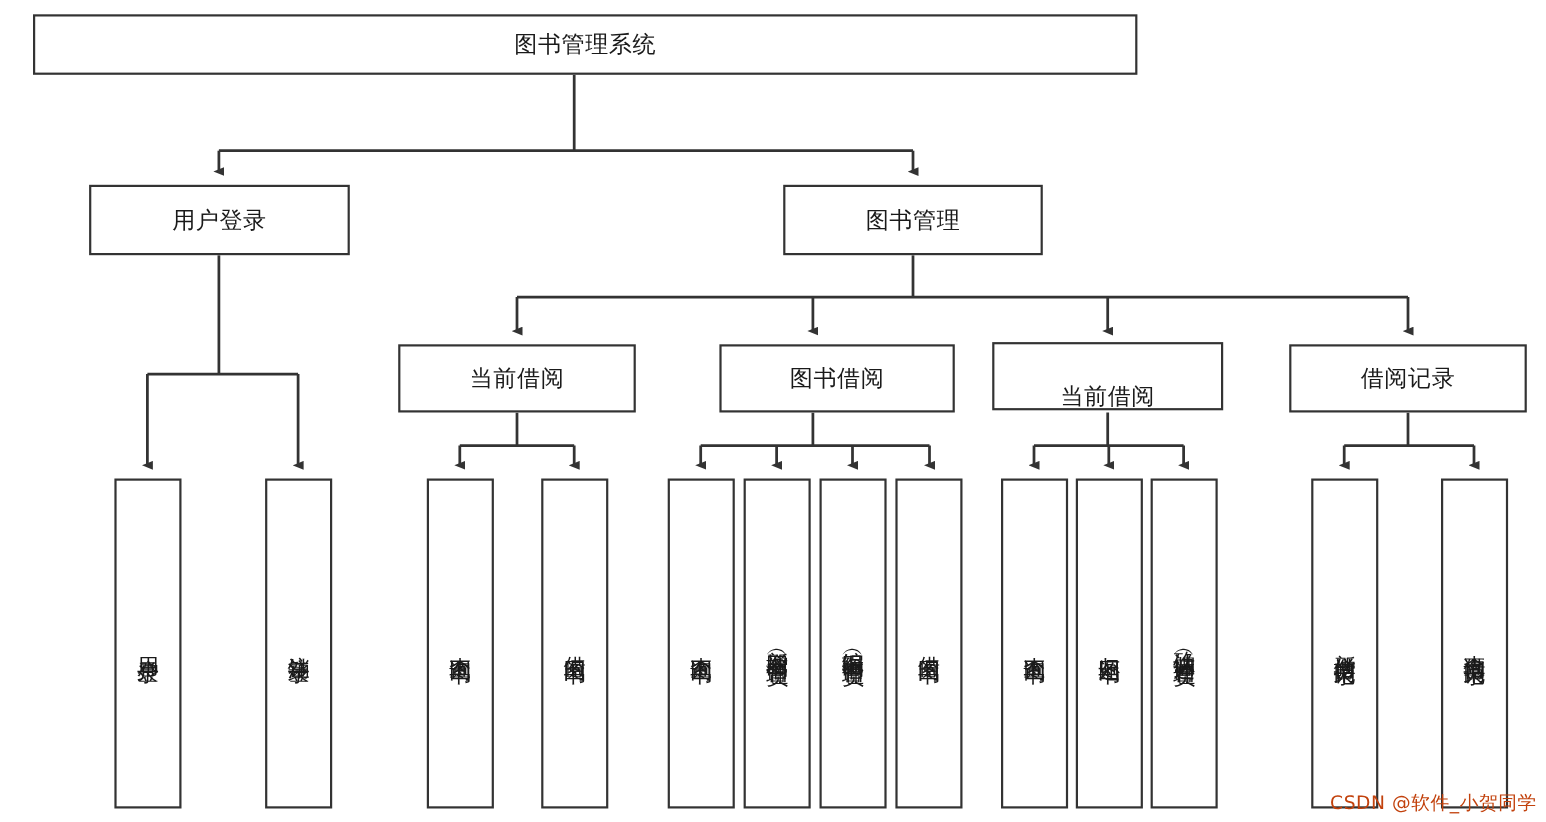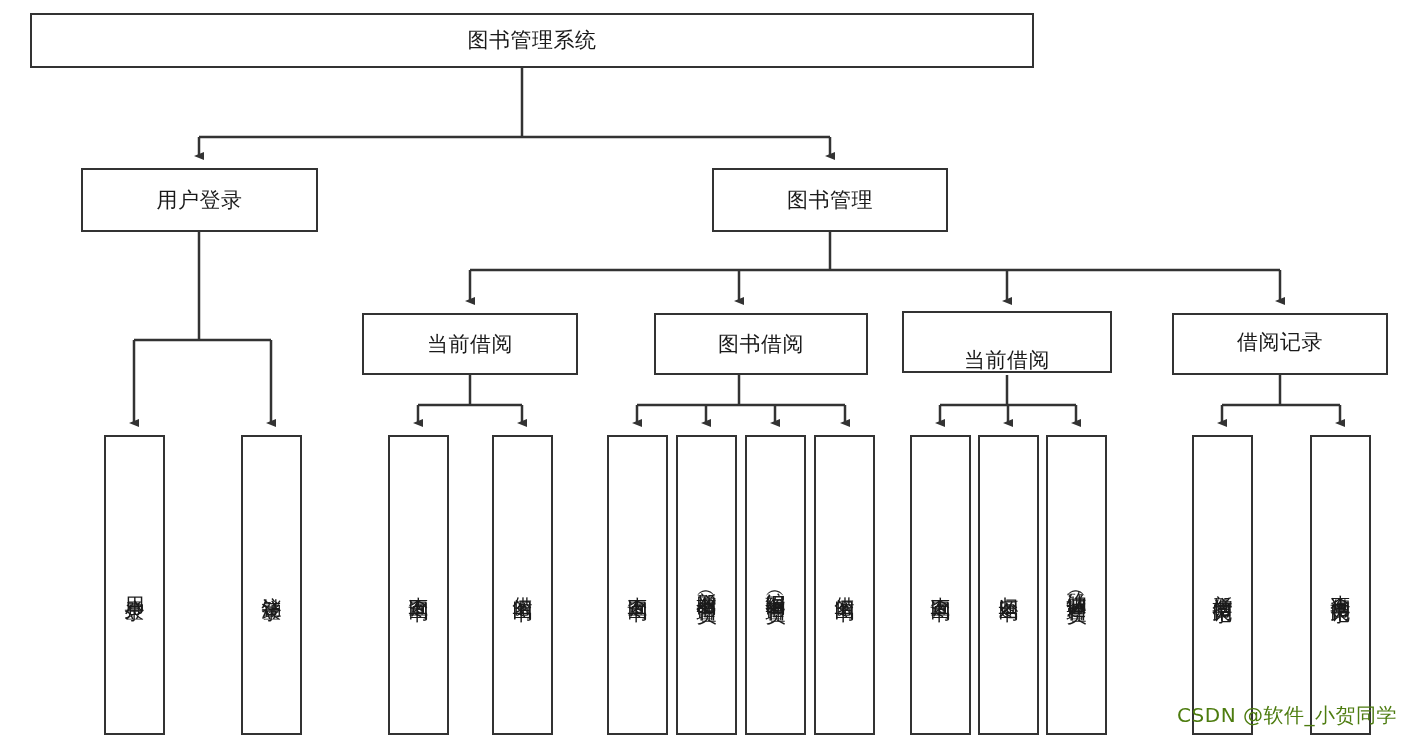--- a/index.html
+++ b/index.html
@@ -41,23 +41,23 @@
   }
   .node.v .vtext {
     writing-mode: vertical-rl;
     text-orientation: upright;
     white-space: nowrap;
     display: block;
   }
   .watermark {
     position: absolute;
     right: 8px;
-    bottom: 18px;
-    font-size: 20px;
-    color: #4d7c0f;
+    bottom: 6px;
+    font-size: 17px;
+    color: #c2410c;
     letter-spacing: 0.5px;
     white-space: nowrap;
   }
   svg.links {
     position: absolute;
     left: 0;
     top: 0;
     width: 1405px;
     height: 747px;
     pointer-events: none;
@@ -131,21 +131,21 @@
 
   <div class="node h" style="left:362px; top:313px; width:216px; height:62px;">
     <span>当前借阅</span>
   </div>
   <div class="node h" style="left:632px; top:313px; width:214px; height:62px;margin-left:22px;">
     <span>图书借阅</span>
   </div>
   <div class="node h" style="left:902px; top:311px; width:210px; height:62px;align-items:flex-end;">
     <span>当前借阅</span>
   </div>
-  <div class="node h" style="left:1172px; top:313px; width:216px; height:62px;font-family:Liberation Mono, monospace;">
+  <div class="node h" style="left:1172px; top:313px; width:216px; height:62px;">
     <span>借阅记录</span>
   </div>
 
   <div class="node v" style="left:104px; top:435px; width:61px; height:300px;">
     <span class="vtext">用户登录</span>
   </div>
   <div class="node v" style="left:241px; top:435px; width:61px; height:300px;">
     <span class="vtext">注销登录</span>
   </div>
 

